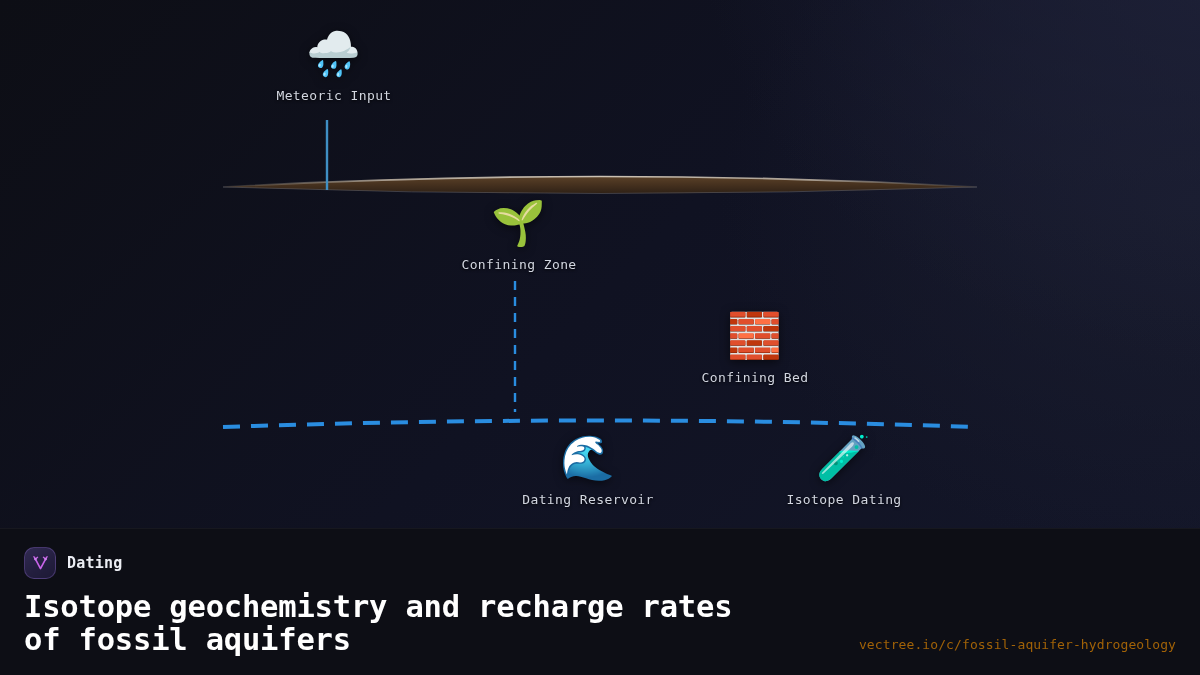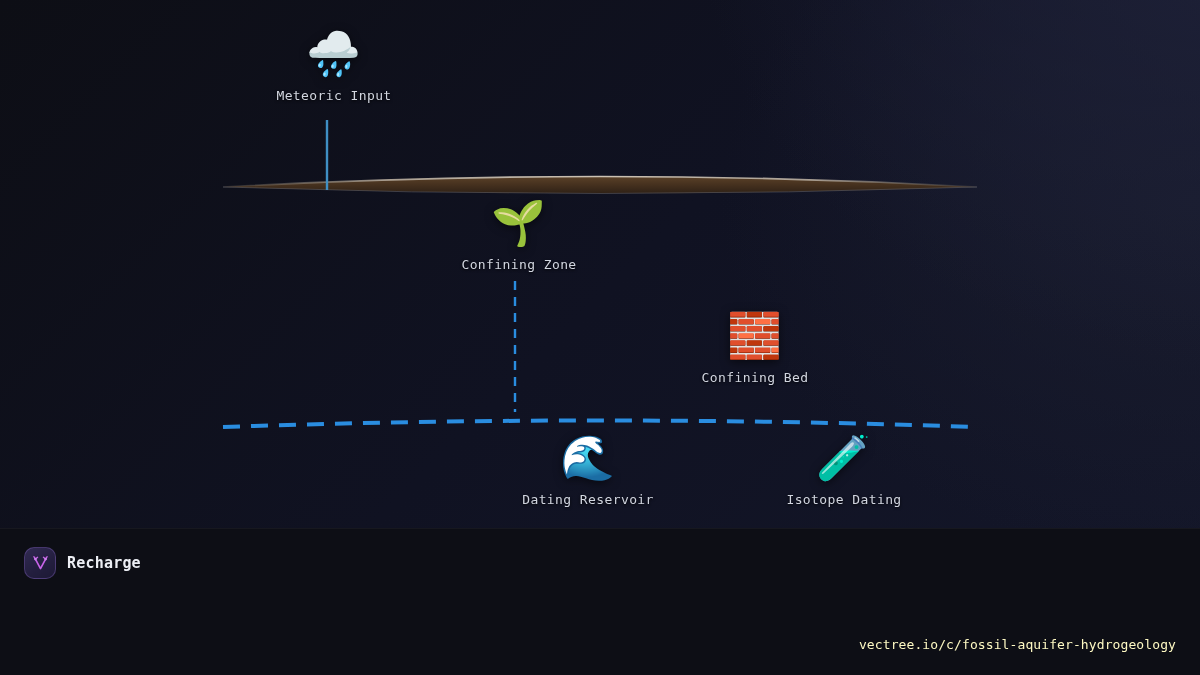--- a/index.html
+++ b/index.html
@@ -75,21 +75,21 @@
     line-height:33px;
     color:#ffffff;
     letter-spacing:-.2px;
     max-width:745px;
   }
   #deck-url {
     position:absolute;
     right:24px; bottom:23px;
     font-family:"DejaVu Sans Mono", monospace;
     font-size:13px;
-    color:#fef9c3;
+    color:#a16207;
     letter-spacing:.1px;
   }
 </style>
 </head>
 <body>
 
 <div id="stage">
 
   <div id="scene">
     <svg id="scene-svg" width="1200" height="529" viewBox="0 0 1200 529">
@@ -152,20 +152,21 @@
     <div id="brand-row">
       <div id="logo-badge">
         <svg width="19" height="19" viewBox="0 0 24 24" fill="none">
           <path d="M5.6 6.4 L12 18.4 L18.4 6.4" stroke="#c763e8" stroke-width="2.1" stroke-linecap="round" stroke-linejoin="round"></path>
           <path d="M5.6 6.4 L3.6 3.4 M5.6 6.4 L8.3 4.2" stroke="#c763e8" stroke-width="1.7" stroke-linecap="round"></path>
           <path d="M18.4 6.4 L20.4 3.4 M18.4 6.4 L15.7 4.2" stroke="#c763e8" stroke-width="1.7" stroke-linecap="round"></path>
           <circle cx="5.6" cy="6.4" r="1.7" fill="#d07ff0"></circle>
           <circle cx="18.4" cy="6.4" r="1.7" fill="#d07ff0"></circle>
         </svg>
       </div>
-      <div id="brand-name">Recharge</div>
+      <div id="brand-name">Dating</div>
     </div>
 
+    <div id="deck-title">Isotope geochemistry and recharge rates of fossil aquifers</div>
 
     <div id="deck-url">vectree.io/c/fossil-aquifer-hydrogeology</div>
   </div>
 
 </div>
 
 </body></html>

